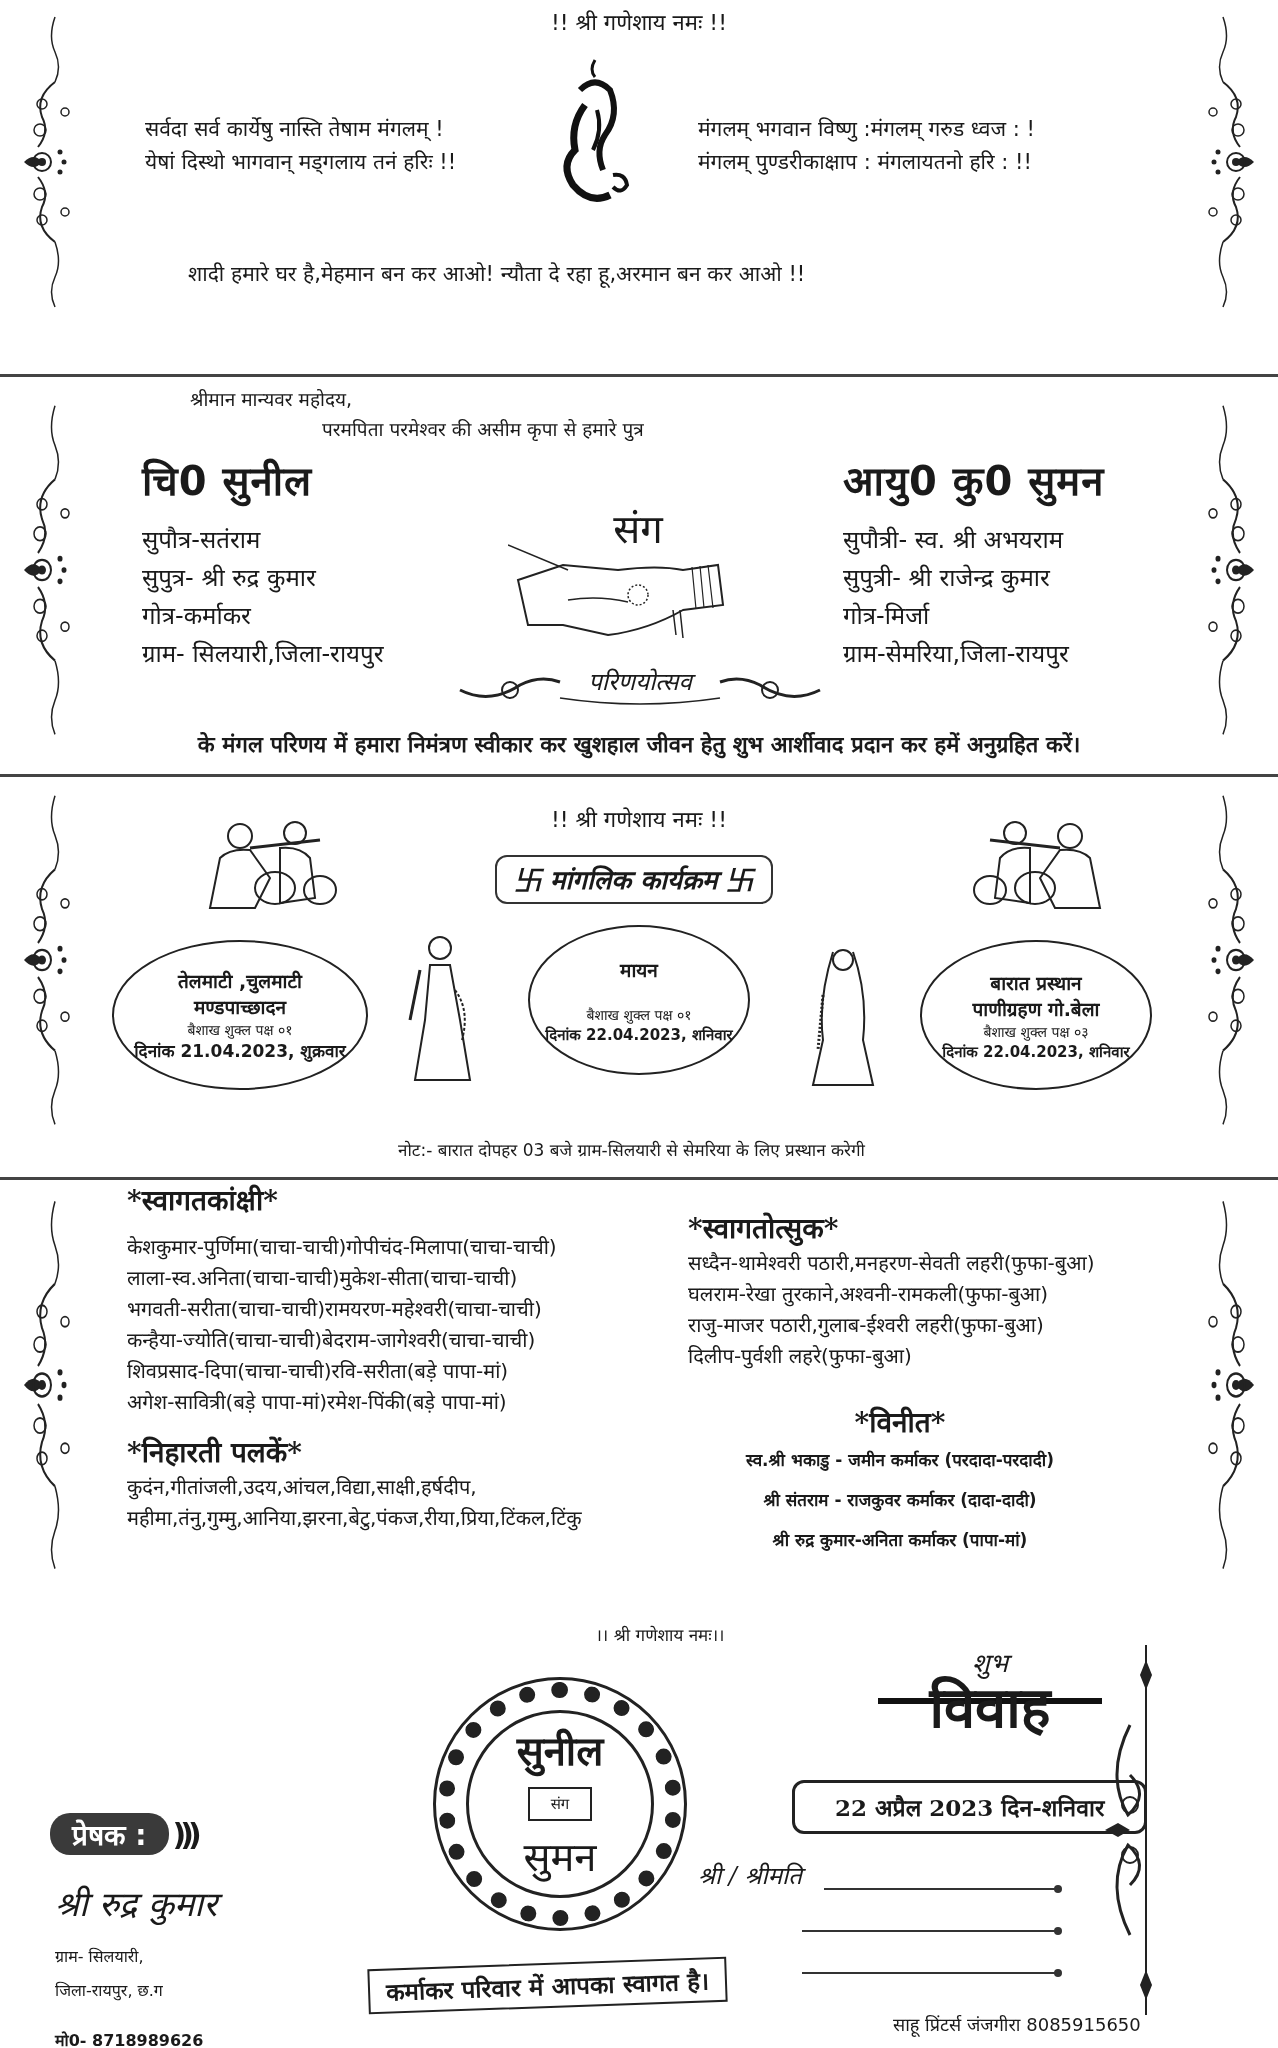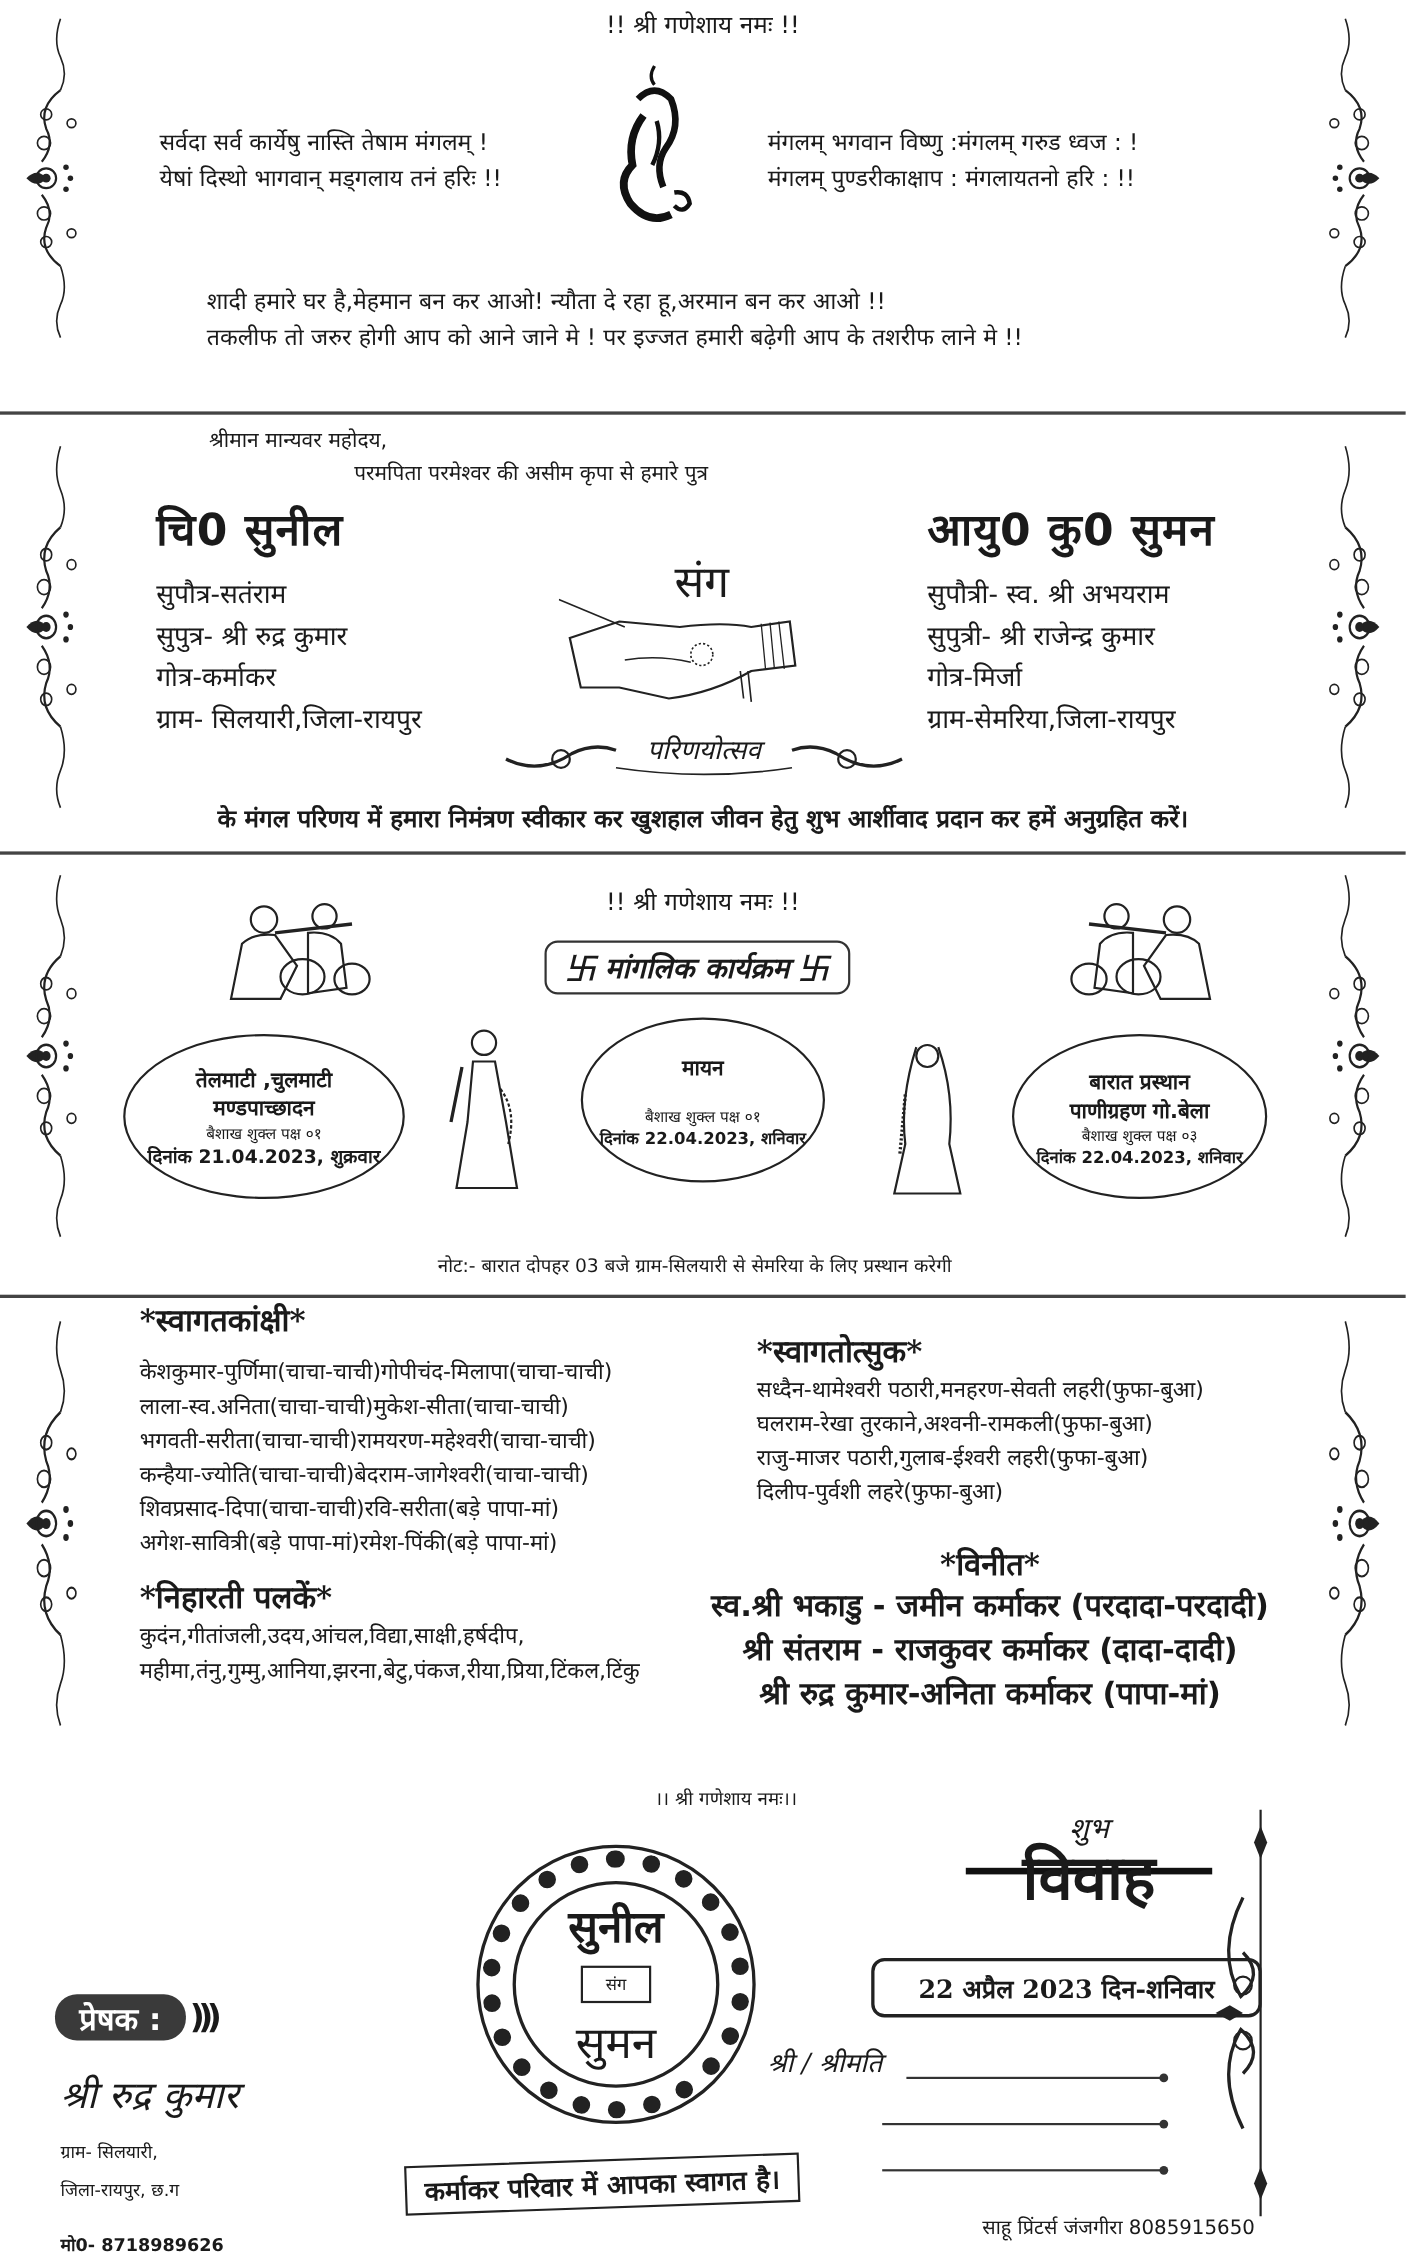--- a/index.html
+++ b/index.html
@@ -29,21 +29,21 @@
   .prog-label-box { border: 2px solid #333; border-radius: 12px; padding: 4px 18px; font-size: 26px; font-style: italic; font-weight: bold; }
   .event { position: absolute; border: 2px solid #222; border-radius: 50%; text-align: center; display: flex; flex-direction: column; justify-content: center; align-items: center; }
   .ev-title { font-size: 19px; font-weight: bold; }
   .ev-sub { font-size: 14px; }
   .ev-date { font-size: 17px; font-weight: bold; }
   .note { font-size: 17px; }
 
   
   .sec-head { font-size: 28px; font-weight: bold; }
   .list { font-size: 20px; line-height: 31px; }
-  .vinit { font-size: 28px; font-weight: bold; line-height: 40px; text-align: center; }
+  .vinit { font-size: 17px; font-weight: bold; line-height: 40px; text-align: center; }
 
   
   .preshak { background: #3a3a3a; color: #fff; font-size: 28px; font-weight: bold; border-radius: 20px; padding: 2px 22px; }
   .seal { position: absolute; border-radius: 50%; border: 16px dotted #222; outline: 3px solid #222; outline-offset: 2px; }
   .seal-inner { position: absolute; border-radius: 50%; border: 3px solid #222; }
   .banner { border: 2px solid #222; padding: 4px 16px; font-size: 24px; font-weight: bold; transform: rotate(-2deg); background: #fff; }
   .date-box { border: 3px solid #222; border-radius: 12px; padding: 8px 40px; font-size: 23px; font-weight: bold; }
   .fill-line { position: absolute; height: 2px; background: #333; }
   .fill-line::after { content: ""; position: absolute; right: -4px; top: -3px; width: 8px; height: 8px; border-radius: 50%; background: #333; }
 </style>
@@ -98,21 +98,20 @@
     </svg>
   </div>
 
   <div class="abs shloka" style="left:698px; top:113px;">
     <div class="line">मंगलम् भगवान विष्णु :मंगलम् गरुड ध्वज : !</div>
     <div class="line">मंगलम् पुण्डरीकाक्षाप :  मंगलायतनो हरि : !!</div>
   </div>
 
   <div class="abs couplet" style="left:188px; top:258px;">
     <div class="line">शादी हमारे घर है,मेहमान बन कर आओ! न्यौता दे रहा हू,अरमान बन कर आओ !!</div>
-    <div class="line">तकलीफ तो जरुर होगी आप को आने जाने मे ! पर इज्जत हमारी बढ़ेगी आप के तशरीफ लाने मे !!</div>
   </div>
 </section>
 
 <div class="divider" style="top:374px;"></div>
 
 <section>
   <div class="ornament" style="left:20px; top:400px; height:340px;"><svg viewBox="0 0 70 300" preserveAspectRatio="none">
         <use href="#orn"></use>
       </svg></div>
   <div class="ornament" style="right:20px; top:400px; height:340px; transform:scaleX(-1);"><svg viewBox="0 0 70 300" preserveAspectRatio="none">

